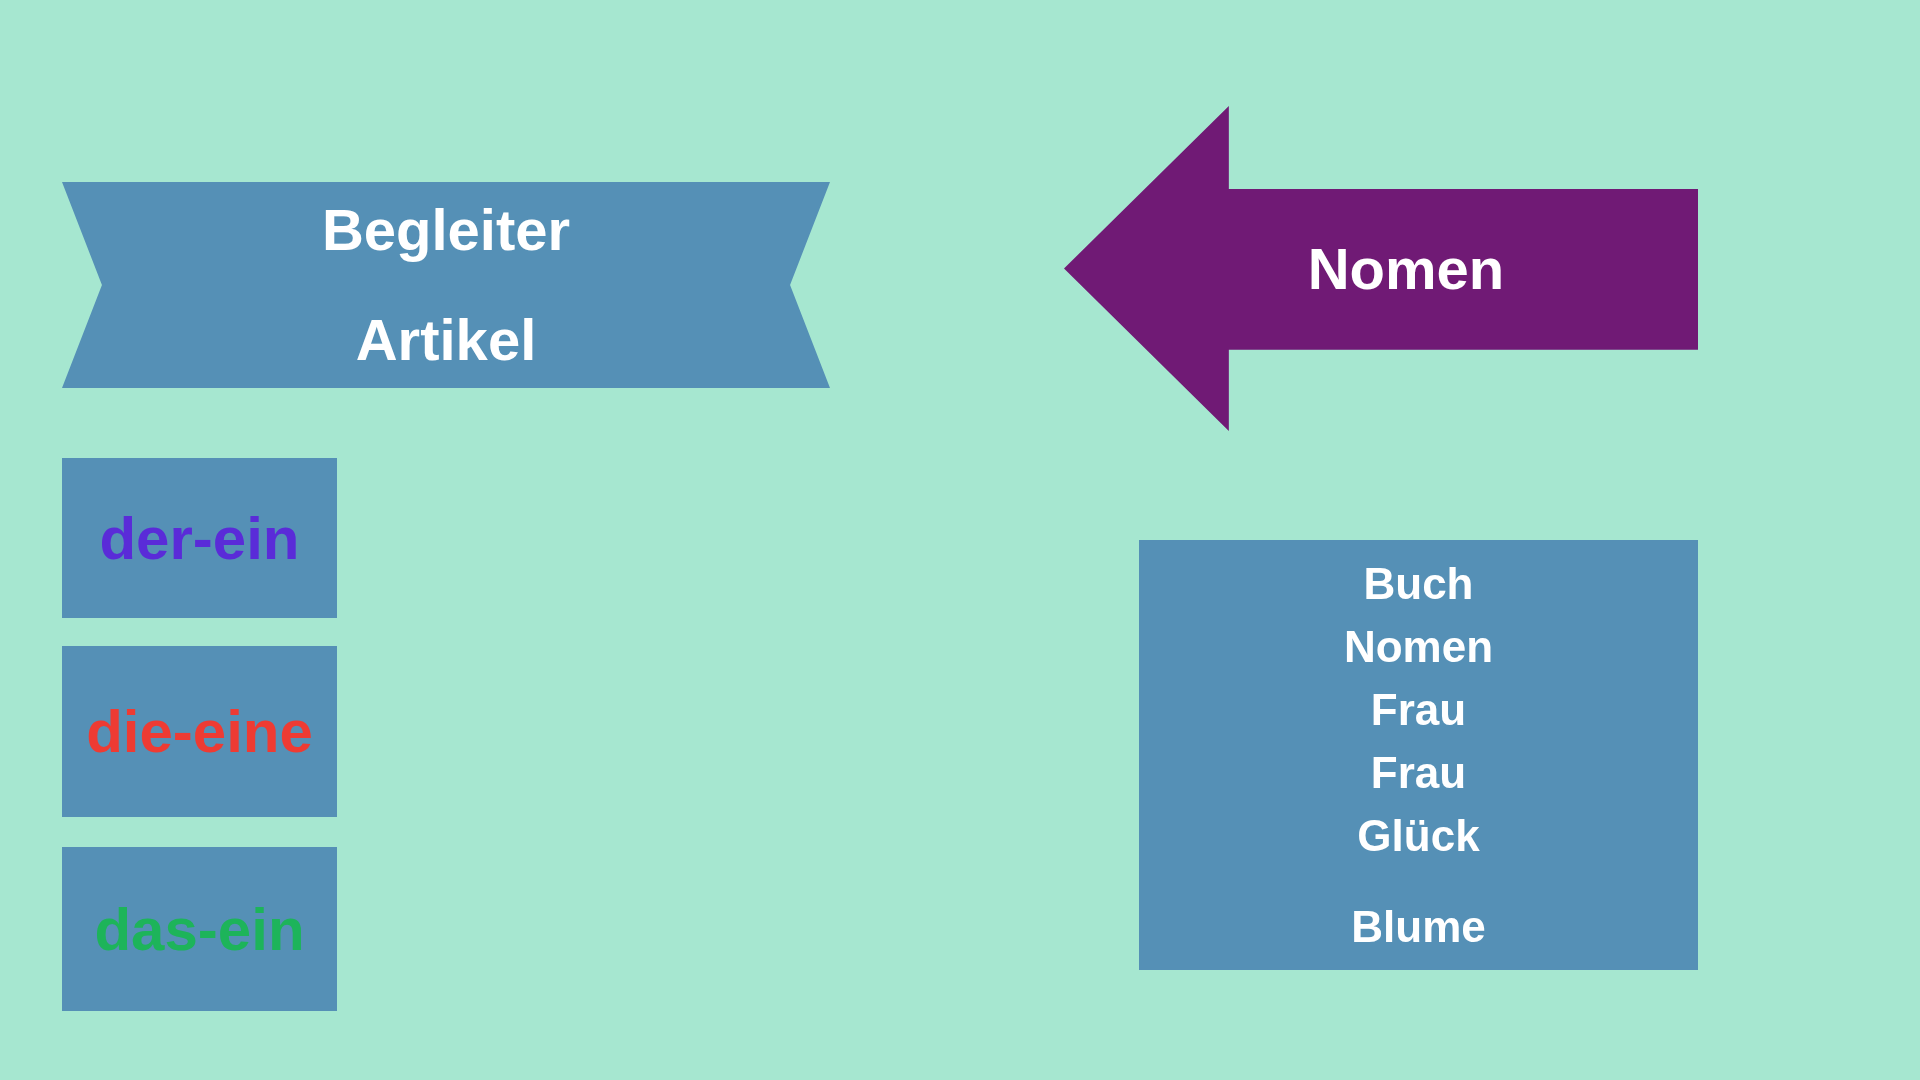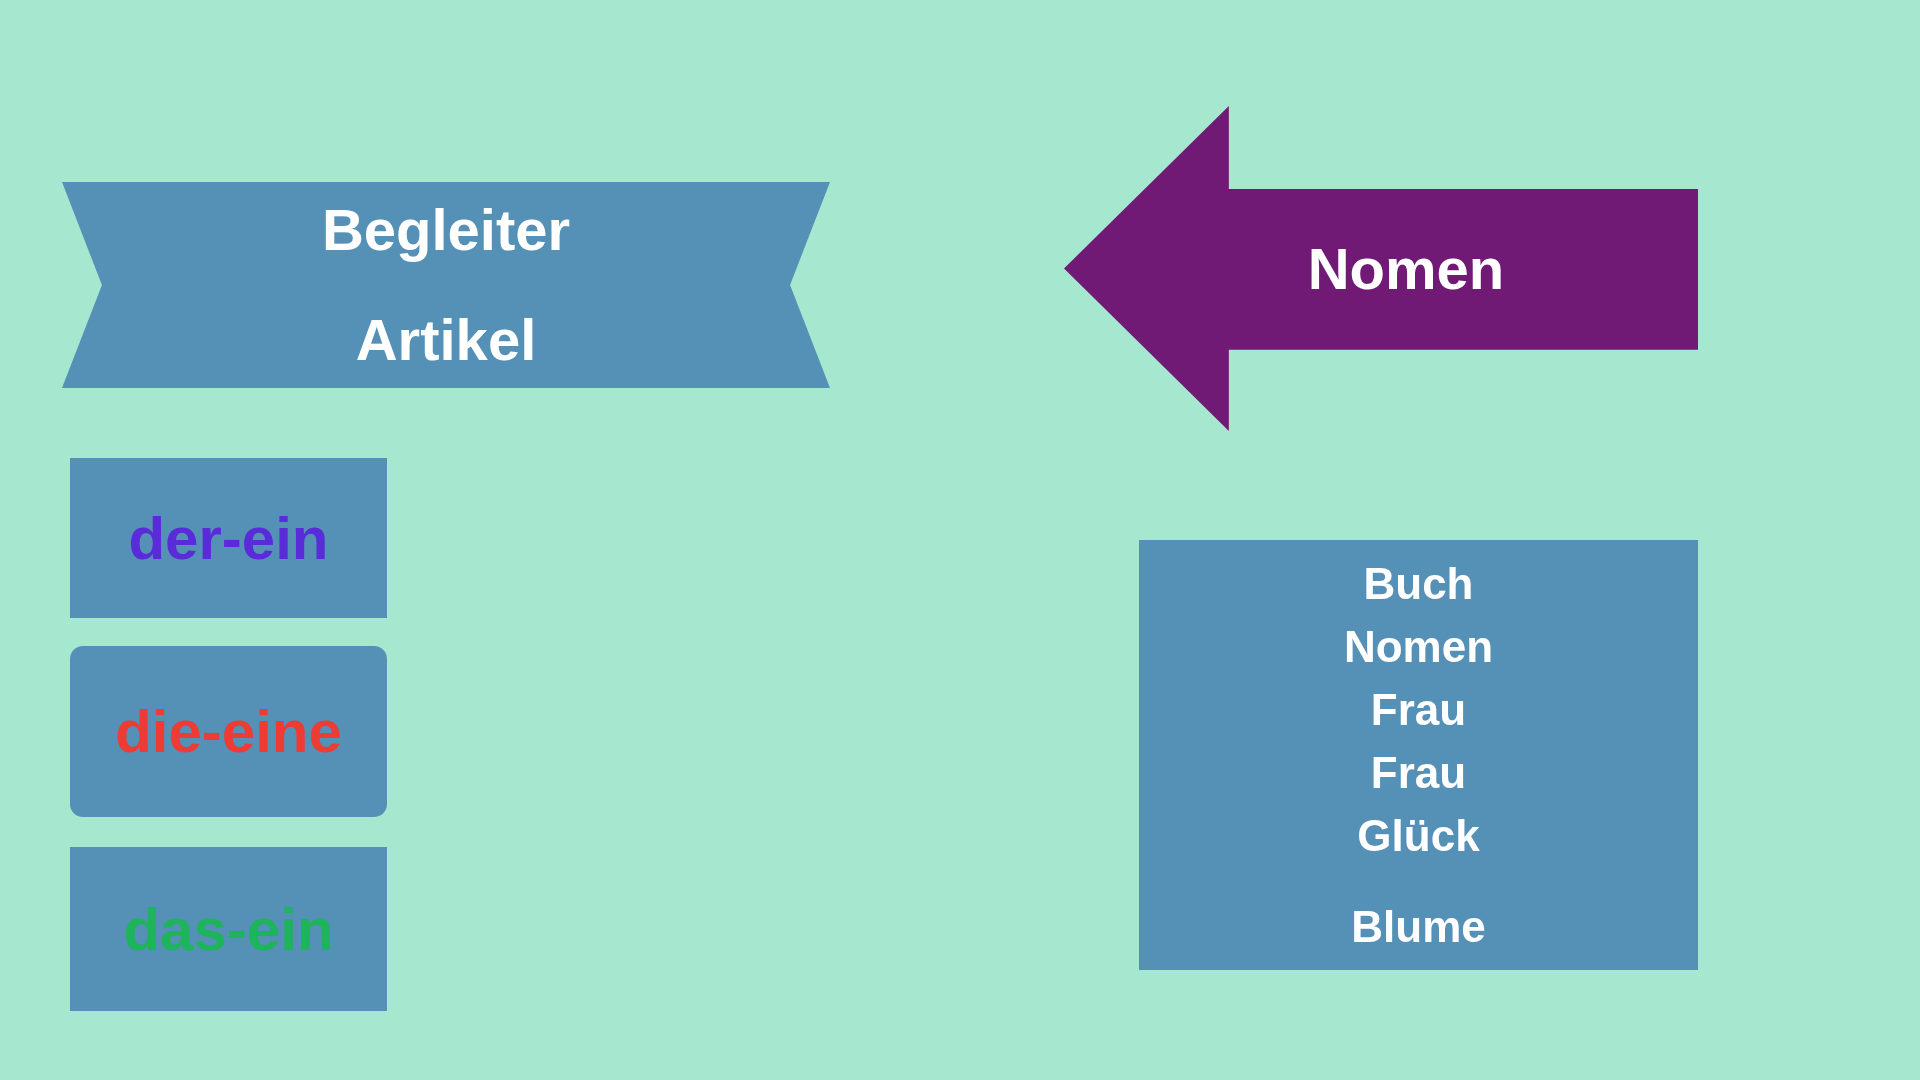--- a/index.html
+++ b/index.html
@@ -41,22 +41,22 @@
     padding-left: 50px;
   }
   .arrow .label {
     color: #ffffff;
     font-size: 58px;
     font-weight: 700;
   }
 
   
   .article-box {
-    left: 70px;
-    width: 317px;
+    left: 62px;
+    width: 275px;
   }
   .article-box .label {
     font-size: 60px;
     font-weight: 700;
     white-space: nowrap;
   }
   .article-box.b1 { top: 458px; height: 160px; }
   .article-box.b2 { top: 646px; height: 171px; }
   .article-box.b3 { top: 847px; height: 164px; }
 
@@ -83,21 +83,21 @@
 </div>
 
 <div class="shape arrow" style="background: #701a75;">
   <div class="label" style="color: rgb(255, 255, 255);">Nomen</div>
 </div>
 
 <div class="shape article-box b1" style="background: rgb(85, 144, 182);">
   <div class="label" style="color: rgb(90, 43, 216);">der-ein</div>
 </div>
 
-<div class="shape article-box b2" style="background: rgb(85, 144, 182); border-radius: 13px;">
+<div class="shape article-box b2" style="background: rgb(85, 144, 182);">
   <div class="label" style="color: rgb(238, 59, 51);">die-eine</div>
 </div>
 
 <div class="shape article-box b3" style="background: rgb(85, 144, 182);">
   <div class="label" style="color: rgb(29, 180, 90); text-align: right;">das-ein</div>
 </div>
 
 <div class="shape nouns-box" style="background: rgb(85, 144, 182);">
   <div class="noun" style="color: rgb(255, 255, 255);">Buch</div>
   <div class="noun" style="color: rgb(255, 255, 255);">Nomen</div>

